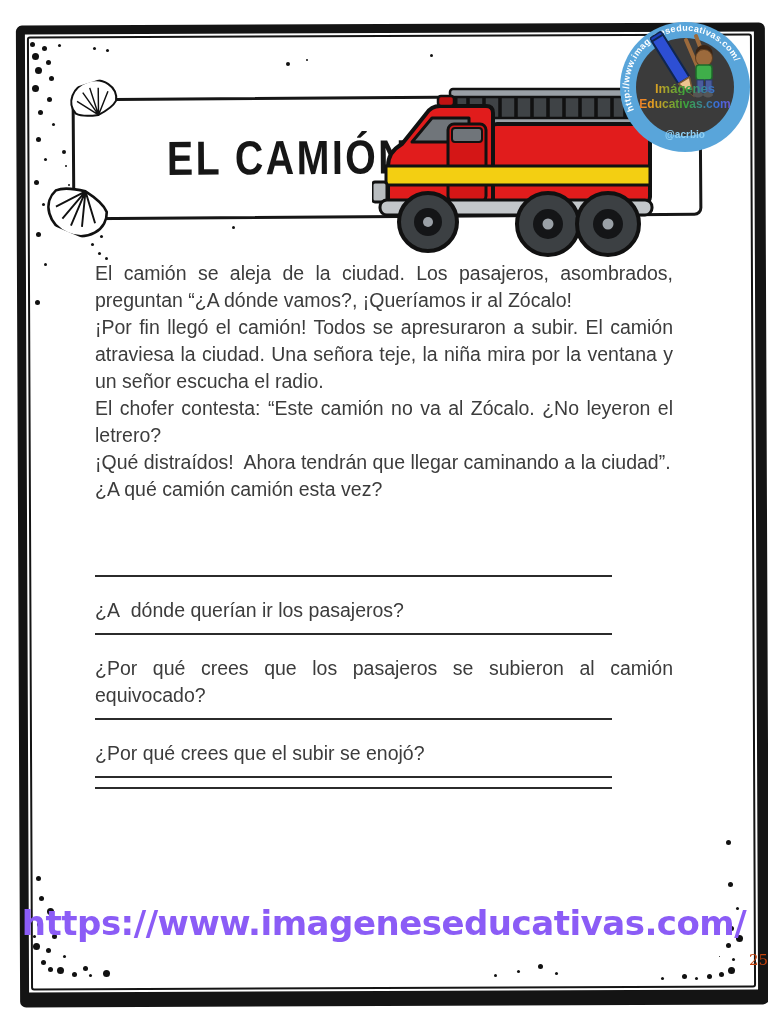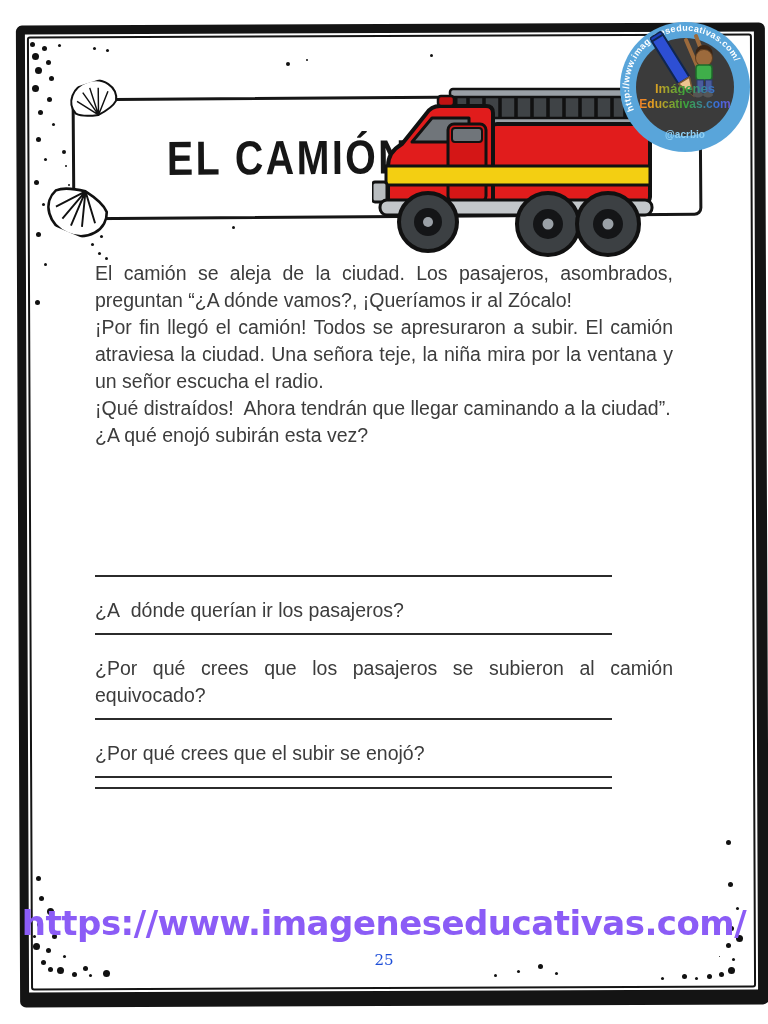--- a/index.html
+++ b/index.html
@@ -81,22 +81,22 @@
     font-size:19.5px;line-height:27px;color:#3c3c3c;}
   .question-text{margin:20px 0 0 0;text-align:justify;}
   .answer-line{width:517px;height:0;border-bottom:2px solid #2b2b2b;margin:9px 0 2px 0;}
   
   .footer-url{
     position:absolute;left:0;top:903px;width:768px;text-align:center;z-index:2;
     font-family:"DejaVu Sans", sans-serif;font-weight:bold;font-size:34px;
     color:#8b5cf6;letter-spacing:-0.5px;
   }
   .page-number{
-    position:absolute;left:0;top:951px;width:768px;text-align:center;z-index:2;
-    font-family:"DejaVu Serif", serif;font-size:15px;color:#1d4ed8;
+    position:absolute;left:0;top:951px;width:768px;text-align:right;z-index:2;
+    font-family:"DejaVu Serif", serif;font-size:15px;color:#c2410c;
   }
 </style>
 </head>
 <body>
 
 <div class="frame"></div>
 
 <span class="dots" id="dots-tl"></span>
 <span class="dots" id="dots-bl"></span>
 <span class="dots" id="dots-br"></span>
@@ -185,22 +185,23 @@
     </g>
   </svg>
   <div class="logo-name1">Imágenes</div>
   <div class="logo-name2">Educativas.com</div>
   <div class="logo-handle">@acrbio</div>
 </div>
 
 <div class="story">
   <p>El camión se aleja de la ciudad. Los pasajeros, asombrados, preguntan “¿A dónde vamos?, ¡Queríamos ir al Zócalo!</p>
   <p>¡Por fin llegó el camión! Todos se apresuraron a subir. El camión atraviesa la ciudad. Una señora teje, la niña mira por la ventana y un señor escucha el radio.</p>
+  <p>El chofer contesta: “Este camión no va al Zócalo. ¿No leyeron el letrero?</p>
   <p>¡Qué distraídos!&nbsp; Ahora tendrán que llegar caminando a la ciudad”.</p>
-  <p>¿A qué enojó subirán esta vez?</p>
+  <p>¿A qué camión camión esta vez?</p>
 </div>
 
 <div class="questions">
   <div class="answer-line"></div>
   <p class="question-text">¿A&nbsp; dónde querían ir los pasajeros?</p>
   <div class="answer-line"></div>
   <p class="question-text">¿Por qué crees que los pasajeros se subieron al camión equivocado?</p>
   <div class="answer-line"></div>
   <p class="question-text">¿Por qué crees que el subir se enojó?</p>
   <div class="answer-line"></div>

